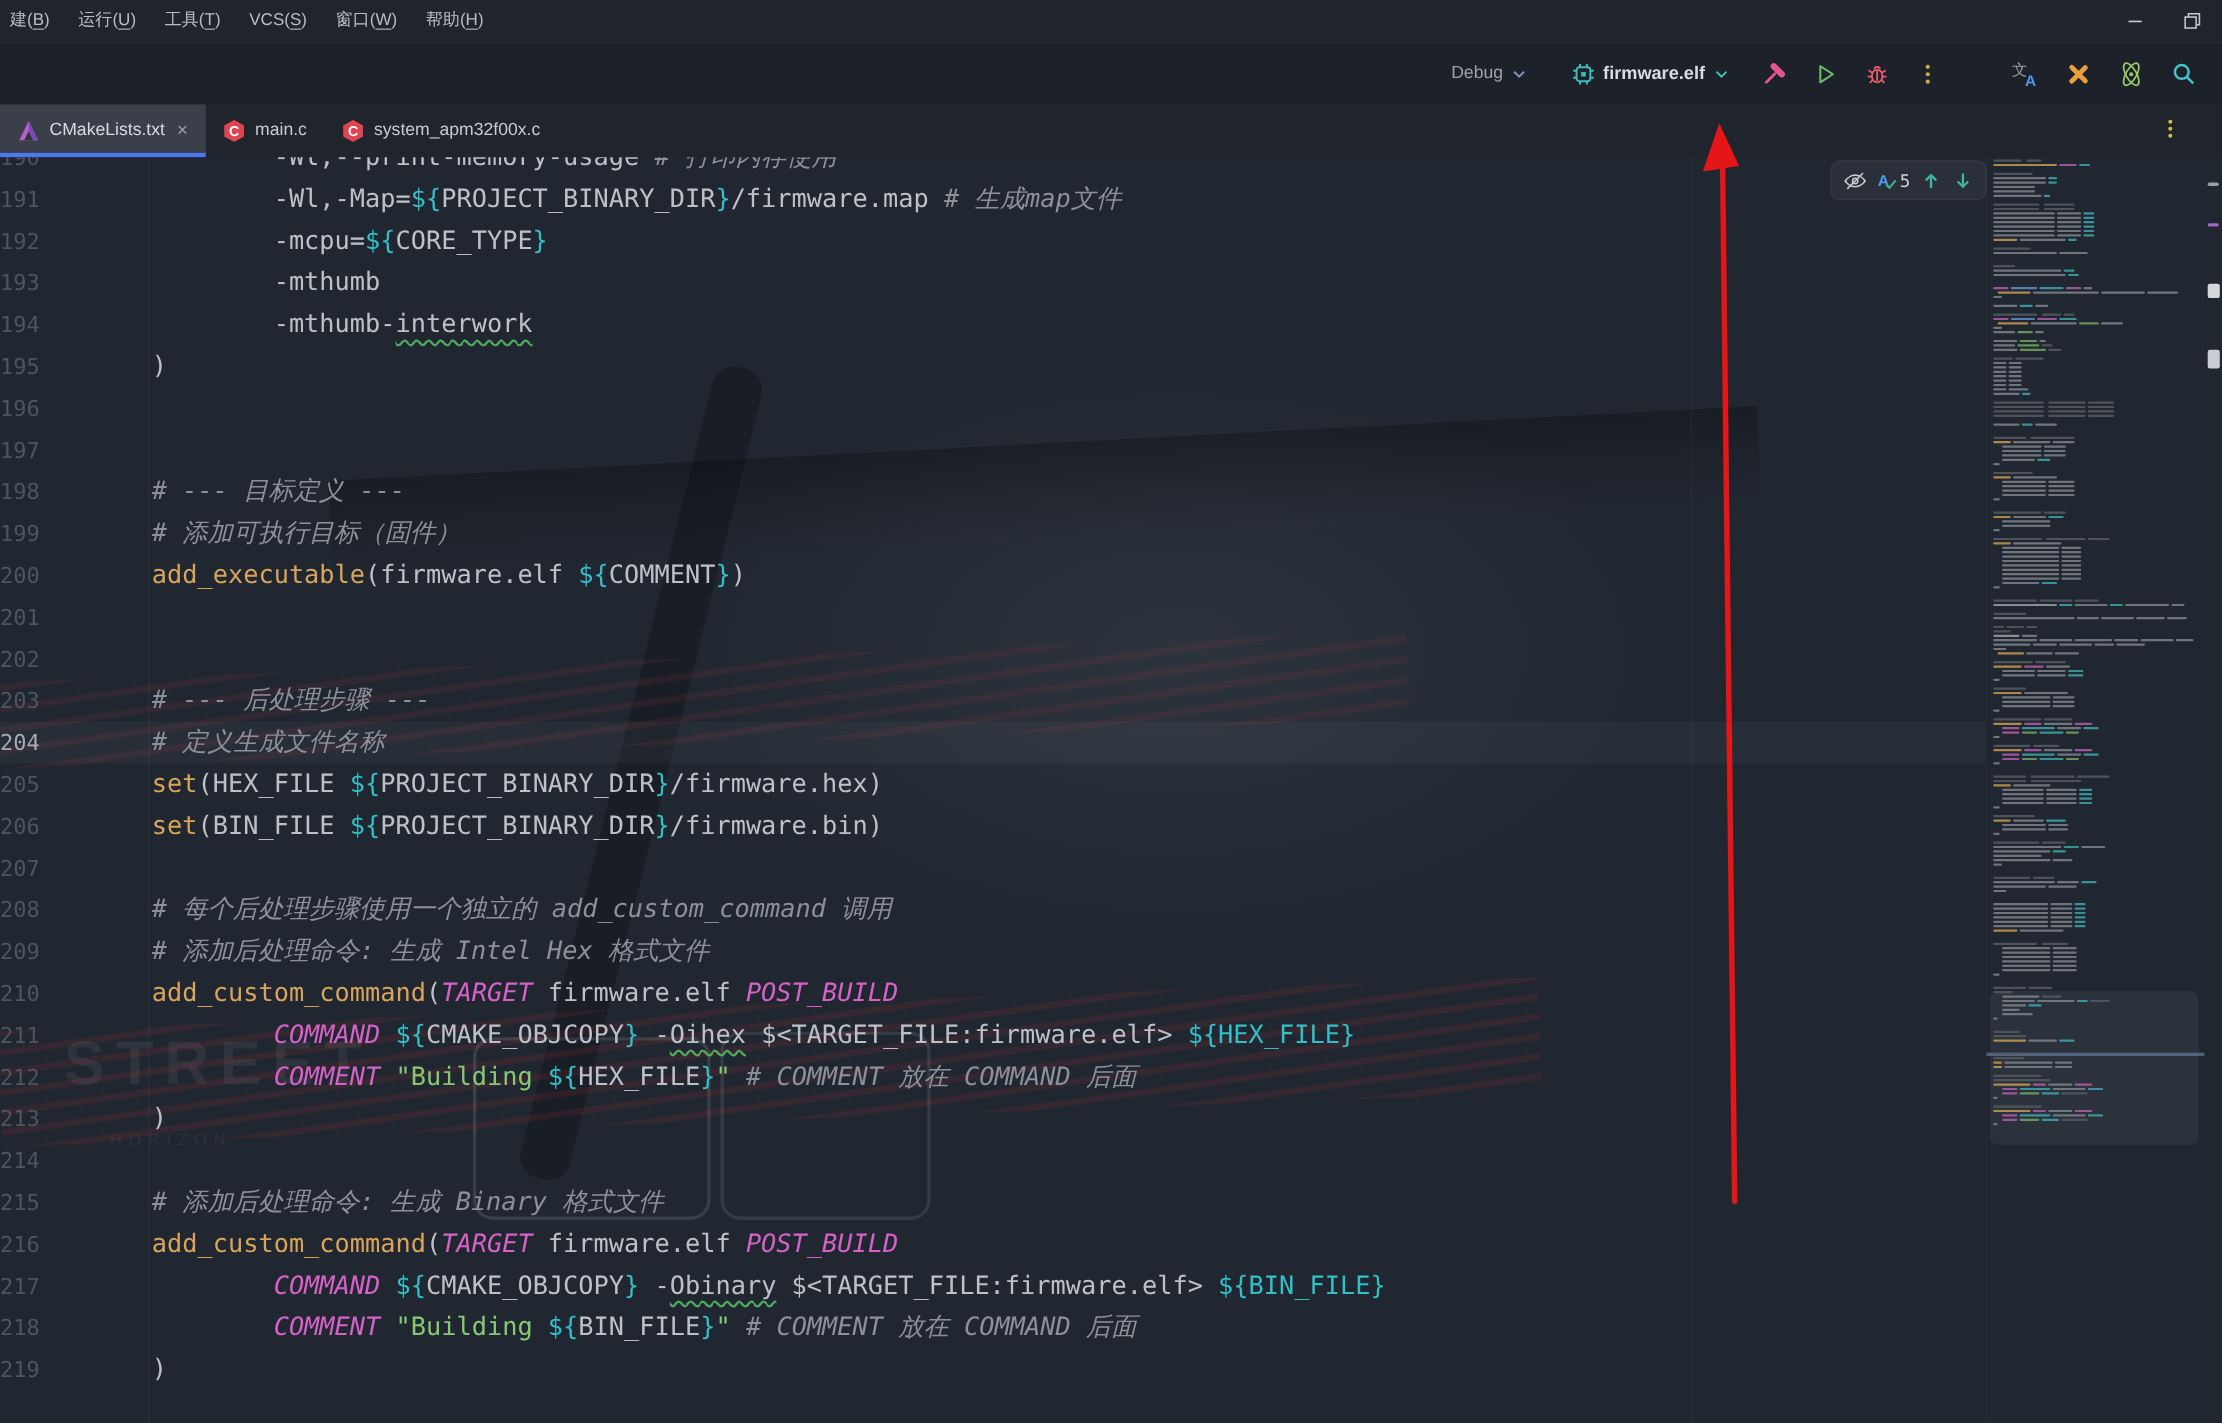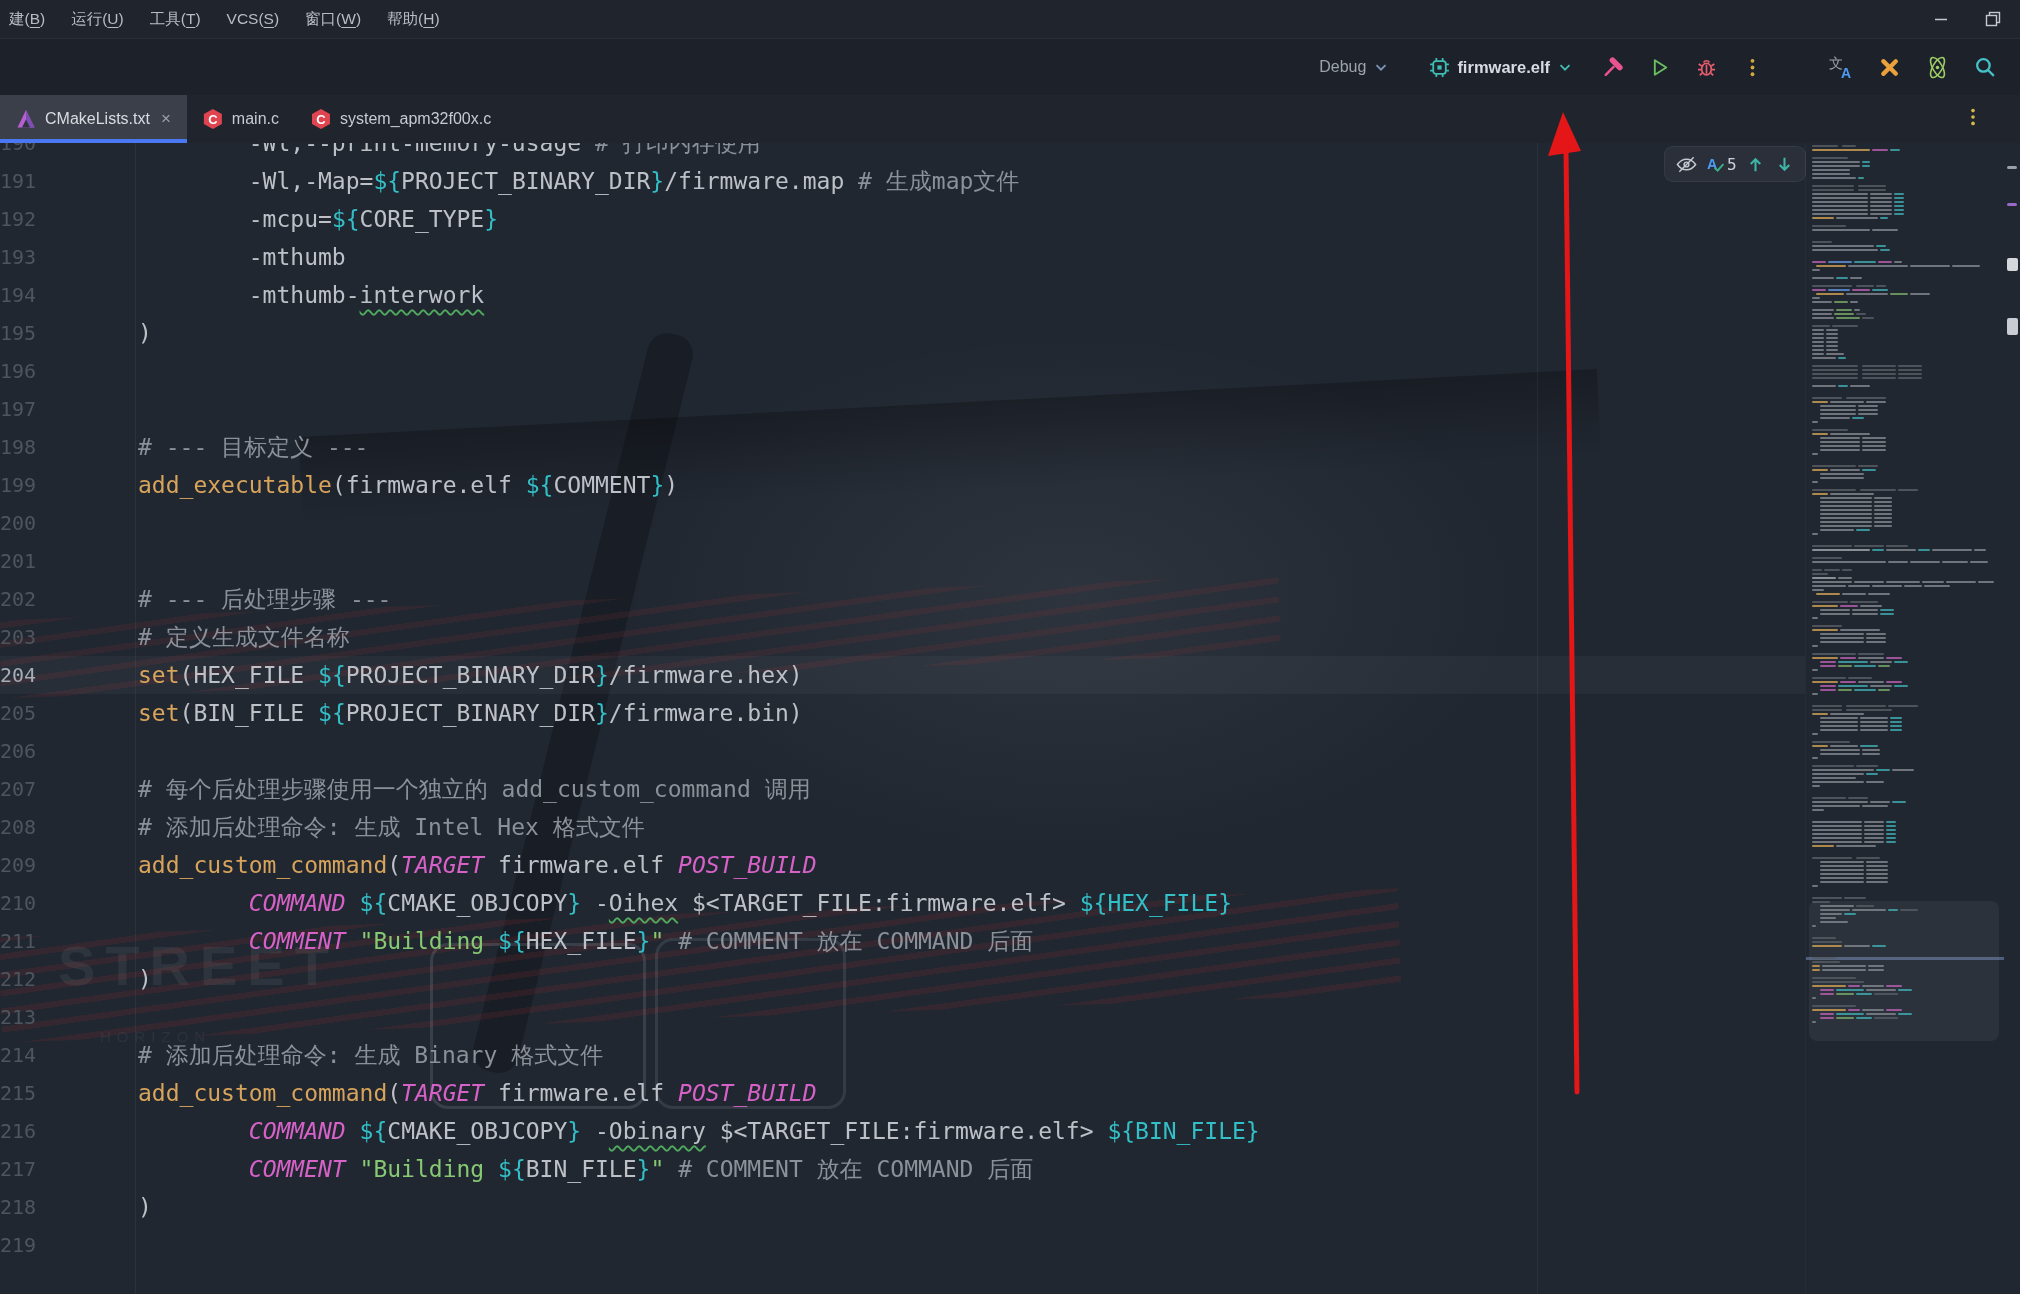--- a/index.html
+++ b/index.html
@@ -58,21 +58,21 @@
     font:20px/38px "DejaVu Sans Mono",monospace;color:#4f555e;cursor:pointer;}
   .gutter .ln.cur{color:#a6acb5;}
   .gutter-sep{position:absolute;left:135px;top:0;bottom:0;width:1px;background:rgba(255,255,255,0.05);}
   .code{position:absolute;left:138px;top:-19px;right:215px;}
   .code .line{height:38px;white-space:pre;font:23px/38px "DejaVu Sans Mono",monospace;cursor:text;}
   .tk-p{color:#bdc1c7}
   .tk-c{color:#d8a45b}
   .tk-b{color:#33bfc7}
   .tk-k{color:#d662c8;font-style:italic}
   .tk-s{color:#87c973}
-  .tk-m{color:#8b9099;}
+  .tk-m{color:#8b9099;font-style:italic}
   .wavy{text-decoration:underline wavy #4faa5e 1.5px;text-underline-offset:6px;}
   .margin-guide{position:absolute;left:1537px;top:0;bottom:0;width:1px;background:rgba(255,255,255,0.05);}
   
   .search-pill{position:absolute;left:1664px;top:3px;height:34px;display:flex;align-items:center;gap:8px;
     padding:0 10px;background:rgba(43,48,58,0.92);border:1px solid rgba(255,255,255,0.06);border-radius:9px;}
   .pill-count{color:#ccd1d8;font-size:16px;font-family:"DejaVu Sans Mono",monospace;}
   .pill-btn{background:none;border:none;padding:0;display:flex;align-items:center;cursor:pointer;}
   
   .minimap{position:absolute;left:1805px;top:0;width:198px;bottom:0;cursor:pointer;
     border-left:1px solid rgba(255,255,255,0.03);}
@@ -280,20 +280,21 @@
     <div class="code" id="code">
         <div class="line"><span class="tk-p">        -Wl,--print-memory-usage </span><span class="tk-m"># 打印内存使用</span></div>
         <div class="line"><span class="tk-p">        -Wl,-Map=</span><span class="tk-b">${</span><span class="tk-p">PROJECT_BINARY_DIR</span><span class="tk-b">}</span><span class="tk-p">/firmware.map </span><span class="tk-m"># 生成map文件</span></div>
         <div class="line"><span class="tk-p">        -mcpu=</span><span class="tk-b">${</span><span class="tk-p">CORE_TYPE</span><span class="tk-b">}</span></div>
         <div class="line"><span class="tk-p">        -mthumb</span></div>
         <div class="line"><span class="tk-p">        -mthumb-</span><span class="tk-p wavy">interwork</span></div>
         <div class="line"><span class="tk-p">)</span></div>
         <div class="line"></div>
         <div class="line"></div>
         <div class="line"><span class="tk-m"># --- 目标定义 ---</span></div>
+        <div class="line"><span class="tk-m"># 添加可执行目标（固件）</span></div>
         <div class="line"><span class="tk-c">add_executable</span><span class="tk-p">(firmware.elf </span><span class="tk-b">${</span><span class="tk-p">COMMENT</span><span class="tk-b">}</span><span class="tk-p">)</span></div>
         <div class="line"></div>
         <div class="line"></div>
         <div class="line"><span class="tk-m"># --- 后处理步骤 ---</span></div>
         <div class="line"><span class="tk-m"># 定义生成文件名称</span></div>
         <div class="line"><span class="tk-c">set</span><span class="tk-p">(HEX_FILE </span><span class="tk-b">${</span><span class="tk-p">PROJECT_BINARY_DIR</span><span class="tk-b">}</span><span class="tk-p">/firmware.hex)</span></div>
         <div class="line"><span class="tk-c">set</span><span class="tk-p">(BIN_FILE </span><span class="tk-b">${</span><span class="tk-p">PROJECT_BINARY_DIR</span><span class="tk-b">}</span><span class="tk-p">/firmware.bin)</span></div>
         <div class="line"></div>
         <div class="line"><span class="tk-m"># 每个后处理步骤使用一个独立的 add_custom_command 调用</span></div>
         <div class="line"><span class="tk-m"># 添加后处理命令: 生成 Intel Hex 格式文件</span></div>

